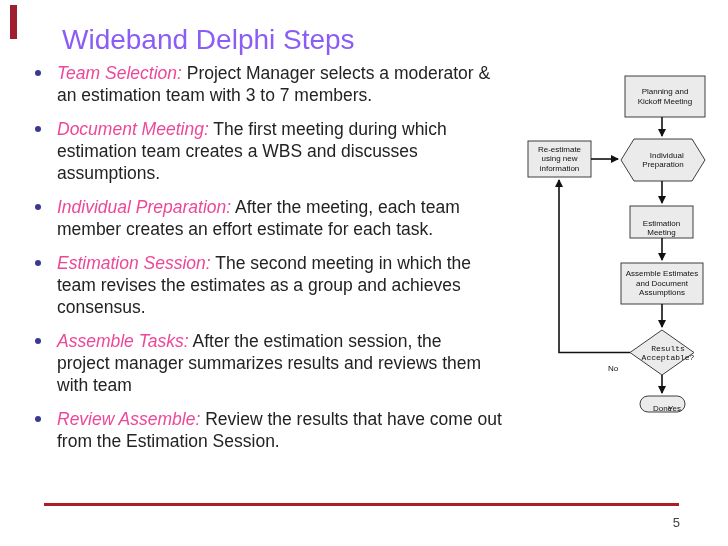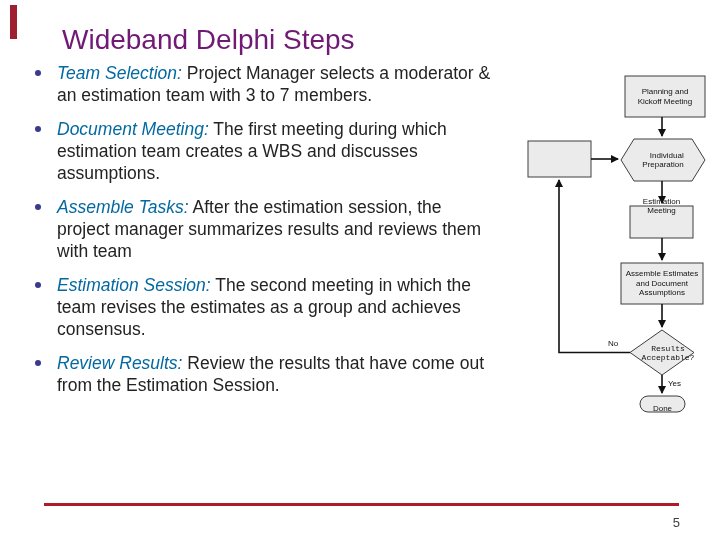--- a/index.html
+++ b/index.html
@@ -3,36 +3,36 @@
 <meta charset="utf-8">
 <style>
   html,body{margin:0;padding:0;background:#fff;}
   .slide{
     position:relative;width:728px;height:546px;background:#ffffff;
     font-family:"Liberation Sans",sans-serif;overflow:hidden;
   }
   .accent-bar{position:absolute;left:10px;top:5px;width:7px;height:34px;background:#9E1F30;}
   .title{
     position:absolute;left:62px;top:24px;margin:0;
-    font-size:28px;font-weight:400;color:#701a75;letter-spacing:0px;white-space:nowrap;
+    font-size:28px;font-weight:400;color:#8b5cf6;letter-spacing:0px;white-space:nowrap;
   }
   .bullets{
     position:absolute;left:33px;top:62px;width:482px;margin:0;padding:0;list-style:none;
     font-size:17.5px;line-height:22px;color:#232323;
   }
   .bullets li{position:relative;padding-left:24px;margin:0 0 12px 0;}
   .dot{position:absolute;left:2px;top:8px;width:6px;height:6px;border-radius:50%;background:#39398F;}
-  .lead{font-style:italic;color:#0369a1;}
+  .lead{font-style:italic;color:#ec4899;}
   .rest{white-space:pre-line;color:#232323;}
   .flowchart-svg{position:absolute;left:0;top:0;width:728px;height:546px;}
   .node-label{
     position:absolute;display:flex;align-items:center;justify-content:center;
     text-align:center;font-size:8px;line-height:9.5px;color:#111;white-space:pre-line;border-radius:14px;
   }
-  .edge-label{position:absolute;font-size:8px;color:#111;}
+  .edge-label{position:absolute;font-size:8px;color:#111;margin-top:25px;}
   .red-line{position:absolute;left:44px;top:503px;width:635px;height:3px;background:#AE1C28;}
   .page-number{position:absolute;right:48px;top:515px;font-size:13px;color:#3f3f3f;}
 </style>
 </head>
 <body>
 
 <div class="slide">
 
   <div class="accent-bar"></div>
 
@@ -47,35 +47,41 @@
     </li>
     <li>
       <span class="dot"></span>
       <span class="lead">Document Meeting:</span>
       <span class="rest">The first meeting during which
 estimation team creates a WBS and discusses
 assumptions.</span>
     </li>
     <li>
       <span class="dot"></span>
-      <span class="lead">Assemble Tasks:</span>
-      <span class="rest">After the estimation session, the
-project manager summarizes results and reviews them
-with team</span>
+      <span class="lead">Individual Preparation:</span>
+      <span class="rest">After the meeting, each team
+member creates an effort estimate for each task.</span>
     </li>
     <li>
       <span class="dot"></span>
       <span class="lead">Estimation Session:</span>
       <span class="rest">The second meeting in which the
 team revises the estimates as a group and achieves
 consensus.</span>
     </li>
     <li>
       <span class="dot"></span>
-      <span class="lead">Review Results:</span>
+      <span class="lead">Assemble Tasks:</span>
+      <span class="rest">After the estimation session, the
+project manager summarizes results and reviews them
+with team</span>
+    </li>
+    <li>
+      <span class="dot"></span>
+      <span class="lead">Review Assemble:</span>
       <span class="rest">Review the results that have come out
 from the Estimation Session.</span>
     </li>
   </ul>
 
   <svg class="flowchart-svg" width="728" height="546" viewBox="0 0 728 546">
     <defs>
       <marker id="arrow" viewBox="0 0 8 8" refX="7" refY="4" markerWidth="8" markerHeight="8" orient="auto" markerUnits="userSpaceOnUse">
         <path d="M0,0 L8,4 L0,8 Z" fill="#111"></path>
       </marker>
@@ -93,23 +99,26 @@
     <line x1="662" y1="181" x2="662" y2="203" stroke="#111" stroke-width="1.6" marker-end="url(#arrow)"></line>
     <line x1="662" y1="238" x2="662" y2="260" stroke="#111" stroke-width="1.6" marker-end="url(#arrow)"></line>
     <line x1="662" y1="304" x2="662" y2="327" stroke="#111" stroke-width="1.6" marker-end="url(#arrow)"></line>
     <line x1="662" y1="375" x2="662" y2="393" stroke="#111" stroke-width="1.6" marker-end="url(#arrow)"></line>
     <line x1="591" y1="159" x2="618" y2="159" stroke="#111" stroke-width="1.6" marker-end="url(#arrow)"></line>
     <polyline points="630,352.5 559,352.5 559,180" fill="none" stroke="#111" stroke-width="1.6" marker-end="url(#arrow)"></polyline>
   </svg>
 
   <div class="node-label" style="left:625px;top:76px;width:80px;height:41px;">Planning and
 Kickoff Meeting</div>
+  <div class="node-label" style="left:528px;top:141px;width:63px;height:36px;">Re-estimate
+using new
+information</div>
   <div class="node-label" style="left:621px;top:139px;width:84px;height:42px;text-align:right;">Individual
 Preparation</div>
-  <div class="node-label" style="left:630px;top:190px;width:63px;height:32px;">Estimation
+  <div class="node-label" style="left:630px;top:212px;width:63px;height:32px;">Estimation
 Meeting</div>
   <div class="node-label" style="left:621px;top:263px;width:82px;height:41px;">Assemble Estimates
 and Document
 Assumptions</div>
   <div class="node-label" style="left:636px;top:331px;width:64px;height:44px;font-family:Liberation Mono, monospace;">Results
 Acceptable?</div>
   <div class="node-label" style="left:640px;top:396px;width:45px;height:25px;">Done</div>
 
   <div class="edge-label" style="left:608px;top:339px;">No</div>
   <div class="edge-label" style="left:668px;top:379px;">Yes</div>

